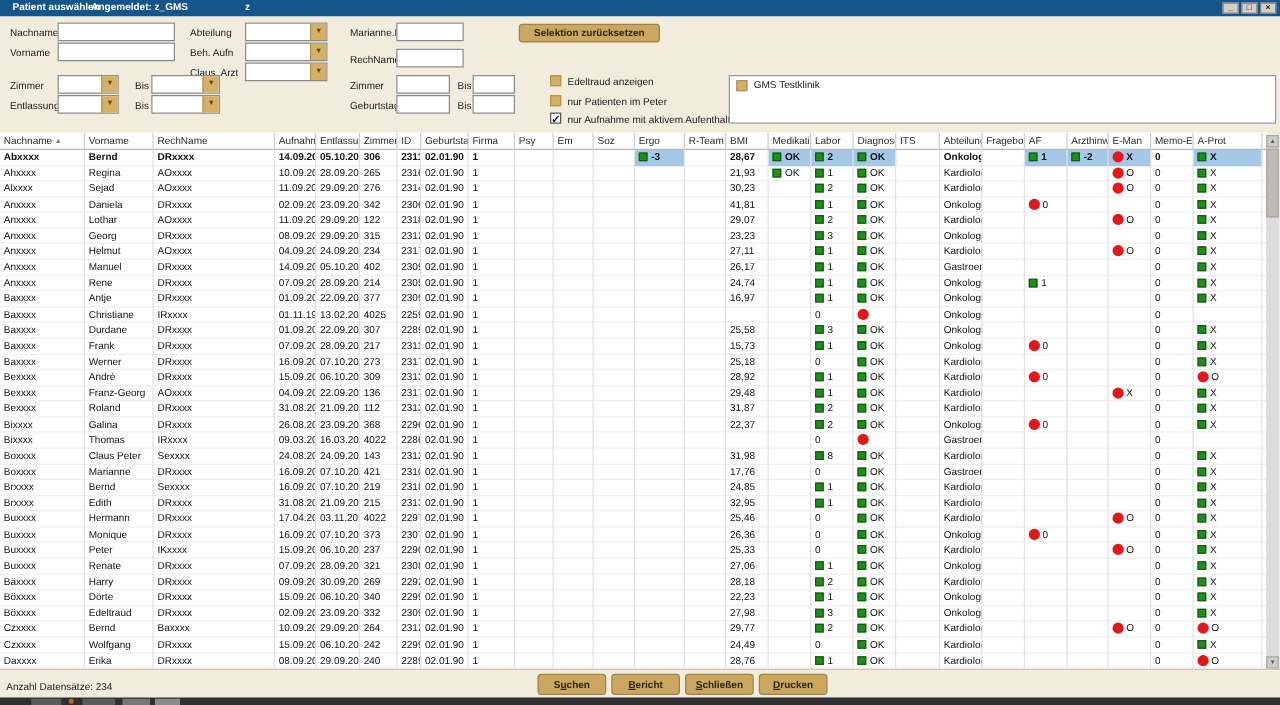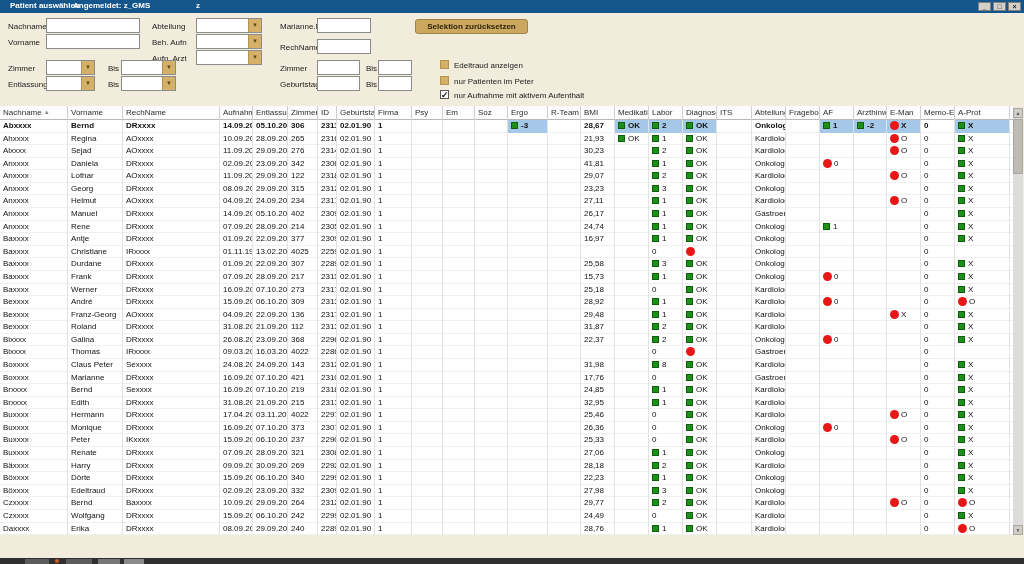--- a/index.html
+++ b/index.html
@@ -90,21 +90,21 @@
   <input class="tf" style="left: 46px; top: 34px; width: 94px;">
 
   <span class="form-label" style="left:152px;top:22px">Abteilung</span>
   <div class="dd" style="left:196px;top:18px;width:66px">
       <span class="dd-btn">▼</span>
     </div>
   <span class="form-label" style="left:152px;top:38px">Beh. Aufn</span>
   <div class="dd" style="left:196px;top:34px;width:66px">
       <span class="dd-btn">▼</span>
     </div>
-  <span class="form-label" style="left:152px;top:54px">Aufn. Arzt</span>
+  <span class="form-label" style="left:152px;top:54px">Claus. Arzt</span>
   <div class="dd" style="left:196px;top:50px;width:66px">
       <span class="dd-btn">▼</span>
     </div>
 
   <span class="form-label" style="left:280px;top:22px">Marianne.Nr</span>
   <input class="tf" style="left: 317px; top: 18px; width: 54px;">
   <span class="form-label" style="left:280px;top:43px">RechName</span>
   <input class="tf" style="left: 317px; top: 39px; width: 54px;">
 
   <span class="form-label" style="left:8px;top:64px">Zimmer</span>
@@ -145,20 +145,26 @@
       <div class="cb-row" style="top: 76px;">
         <span class="cb-box"></span>
         <span class="cb-label">nur Patienten im Peter</span>
       </div>
       <div class="cb-row" style="top: 90px;">
         <span class="cb-box checked">✓</span>
         <span class="cb-label">nur Aufnahme mit aktivem Aufenthalt</span>
       </div>
     </div>
 
+  <div class="listbox" id="klinik-listbox">
+      <div class="lb-item">
+        <span class="lb-ico"></span>
+        <span class="lb-text">GMS Testklinik</span>
+      </div>
+    </div>
 
   <div class="grid">
     <div class="g-header" id="g-header"><div class="g-hcell" style="width: 68px;">Nachname<span class="sort-ico">▲</span></div><div class="g-hcell" style="width: 55px;">Vorname</div><div class="g-hcell" style="width: 97px;">RechName</div><div class="g-hcell" style="width: 33px;">Aufnahme</div><div class="g-hcell" style="width: 35px;">Entlassun</div><div class="g-hcell" style="width: 30px;">Zimmer</div><div class="g-hcell" style="width: 19px;">ID</div><div class="g-hcell" style="width: 38px;">Geburtstag</div><div class="g-hcell" style="width: 37px;">Firma</div><div class="g-hcell" style="width: 31px;">Psy</div><div class="g-hcell" style="width: 32px;">Em</div><div class="g-hcell" style="width: 33px;">Soz</div><div class="g-hcell" style="width: 40px;">Ergo</div><div class="g-hcell" style="width: 33px;">R-Team</div><div class="g-hcell" style="width: 34px;">BMI</div><div class="g-hcell" style="width: 34px;">Medikatio</div><div class="g-hcell" style="width: 34px;">Labor</div><div class="g-hcell" style="width: 34px;">Diagnoser</div><div class="g-hcell" style="width: 35px;">ITS</div><div class="g-hcell" style="width: 34px;">Abteilung</div><div class="g-hcell" style="width: 34px;">Fragebog</div><div class="g-hcell" style="width: 34px;">AF</div><div class="g-hcell" style="width: 33px;">Arzthinwe</div><div class="g-hcell" style="width: 34px;">E-Man</div><div class="g-hcell" style="width: 34px;">Memo-E</div><div class="g-hcell" style="width: 55px;">A-Prot</div></div>
     <div id="g-body">
         <div class="g-row sel"><div class="g-cell" style="width: 68px;"><span>Abxxxx</span></div><div class="g-cell" style="width: 55px;"><span>Bernd</span></div><div class="g-cell" style="width: 97px;"><span>DRxxxx</span></div><div class="g-cell" style="width: 33px;"><span>14.09.20</span></div><div class="g-cell" style="width: 35px;"><span>05.10.20</span></div><div class="g-cell" style="width: 30px;"><span>306</span></div><div class="g-cell ar" style="width: 19px;"><span>23114</span></div><div class="g-cell" style="width: 38px;"><span>02.01.90</span></div><div class="g-cell" style="width: 37px;"><span>1</span></div><div class="g-cell" style="width: 31px;"></div><div class="g-cell" style="width: 32px;"></div><div class="g-cell" style="width: 33px;"></div><div class="g-cell hl" style="width: 40px;"><span class="sq"></span><span>-3</span></div><div class="g-cell" style="width: 33px;"></div><div class="g-cell" style="width: 34px;"><span>28,67</span></div><div class="g-cell hl" style="width: 34px;"><span class="sq"></span><span>OK</span></div><div class="g-cell hl" style="width: 34px;"><span class="sq"></span><span>2</span></div><div class="g-cell hl" style="width: 34px;"><span class="sq"></span><span>OK</span></div><div class="g-cell" style="width: 35px;"></div><div class="g-cell" style="width: 34px;"><span>Onkologie</span></div><div class="g-cell" style="width: 34px;"></div><div class="g-cell hl" style="width: 34px;"><span class="sq"></span><span>1</span></div><div class="g-cell hl" style="width: 33px;"><span class="sq"></span><span>-2</span></div><div class="g-cell hl" style="width: 34px;"><span class="ci"></span><span>X</span></div><div class="g-cell" style="width: 34px;"><span>0</span></div><div class="g-cell hl" style="width: 55px;"><span class="sq"></span><span>X</span></div></div>
         <div class="g-row"><div class="g-cell" style="width: 68px;"><span>Ahxxxx</span></div><div class="g-cell" style="width: 55px;"><span>Regina</span></div><div class="g-cell" style="width: 97px;"><span>AOxxxx</span></div><div class="g-cell" style="width: 33px;"><span>10.09.20</span></div><div class="g-cell" style="width: 35px;"><span>28.09.20</span></div><div class="g-cell" style="width: 30px;"><span>265</span></div><div class="g-cell ar" style="width: 19px;"><span>23168</span></div><div class="g-cell" style="width: 38px;"><span>02.01.90</span></div><div class="g-cell" style="width: 37px;"><span>1</span></div><div class="g-cell" style="width: 31px;"></div><div class="g-cell" style="width: 32px;"></div><div class="g-cell" style="width: 33px;"></div><div class="g-cell" style="width: 40px;"></div><div class="g-cell" style="width: 33px;"></div><div class="g-cell" style="width: 34px;"><span>21,93</span></div><div class="g-cell" style="width: 34px;"><span class="sq"></span><span>OK</span></div><div class="g-cell" style="width: 34px;"><span class="sq"></span><span>1</span></div><div class="g-cell" style="width: 34px;"><span class="sq"></span><span>OK</span></div><div class="g-cell" style="width: 35px;"></div><div class="g-cell" style="width: 34px;"><span>Kardiologie</span></div><div class="g-cell" style="width: 34px;"></div><div class="g-cell" style="width: 34px;"></div><div class="g-cell" style="width: 33px;"></div><div class="g-cell" style="width: 34px;"><span class="ci"></span><span>O</span></div><div class="g-cell" style="width: 34px;"><span>0</span></div><div class="g-cell" style="width: 55px;"><span class="sq"></span><span>X</span></div></div>
         <div class="g-row"><div class="g-cell" style="width: 68px;"><span>Alxxxx</span></div><div class="g-cell" style="width: 55px;"><span>Sejad</span></div><div class="g-cell" style="width: 97px;"><span>AOxxxx</span></div><div class="g-cell" style="width: 33px;"><span>11.09.20</span></div><div class="g-cell" style="width: 35px;"><span>29.09.20</span></div><div class="g-cell" style="width: 30px;"><span>276</span></div><div class="g-cell ar" style="width: 19px;"><span>23147</span></div><div class="g-cell" style="width: 38px;"><span>02.01.90</span></div><div class="g-cell" style="width: 37px;"><span>1</span></div><div class="g-cell" style="width: 31px;"></div><div class="g-cell" style="width: 32px;"></div><div class="g-cell" style="width: 33px;"></div><div class="g-cell" style="width: 40px;"></div><div class="g-cell" style="width: 33px;"></div><div class="g-cell" style="width: 34px;"><span>30,23</span></div><div class="g-cell" style="width: 34px;"></div><div class="g-cell" style="width: 34px;"><span class="sq"></span><span>2</span></div><div class="g-cell" style="width: 34px;"><span class="sq"></span><span>OK</span></div><div class="g-cell" style="width: 35px;"></div><div class="g-cell" style="width: 34px;"><span>Kardiologie</span></div><div class="g-cell" style="width: 34px;"></div><div class="g-cell" style="width: 34px;"></div><div class="g-cell" style="width: 33px;"></div><div class="g-cell" style="width: 34px;"><span class="ci"></span><span>O</span></div><div class="g-cell" style="width: 34px;"><span>0</span></div><div class="g-cell" style="width: 55px;"><span class="sq"></span><span>X</span></div></div>
         <div class="g-row"><div class="g-cell" style="width: 68px;"><span>Anxxxx</span></div><div class="g-cell" style="width: 55px;"><span>Daniela</span></div><div class="g-cell" style="width: 97px;"><span>DRxxxx</span></div><div class="g-cell" style="width: 33px;"><span>02.09.20</span></div><div class="g-cell" style="width: 35px;"><span>23.09.20</span></div><div class="g-cell" style="width: 30px;"><span>342</span></div><div class="g-cell ar" style="width: 19px;"><span>23065</span></div><div class="g-cell" style="width: 38px;"><span>02.01.90</span></div><div class="g-cell" style="width: 37px;"><span>1</span></div><div class="g-cell" style="width: 31px;"></div><div class="g-cell" style="width: 32px;"></div><div class="g-cell" style="width: 33px;"></div><div class="g-cell" style="width: 40px;"></div><div class="g-cell" style="width: 33px;"></div><div class="g-cell" style="width: 34px;"><span>41,81</span></div><div class="g-cell" style="width: 34px;"></div><div class="g-cell" style="width: 34px;"><span class="sq"></span><span>1</span></div><div class="g-cell" style="width: 34px;"><span class="sq"></span><span>OK</span></div><div class="g-cell" style="width: 35px;"></div><div class="g-cell" style="width: 34px;"><span>Onkologie</span></div><div class="g-cell" style="width: 34px;"></div><div class="g-cell" style="width: 34px;"><span class="ci"></span><span>0</span></div><div class="g-cell" style="width: 33px;"></div><div class="g-cell" style="width: 34px;"></div><div class="g-cell" style="width: 34px;"><span>0</span></div><div class="g-cell" style="width: 55px;"><span class="sq"></span><span>X</span></div></div>
         <div class="g-row"><div class="g-cell" style="width: 68px;"><span>Anxxxx</span></div><div class="g-cell" style="width: 55px;"><span>Lothar</span></div><div class="g-cell" style="width: 97px;"><span>AOxxxx</span></div><div class="g-cell" style="width: 33px;"><span>11.09.20</span></div><div class="g-cell" style="width: 35px;"><span>29.09.20</span></div><div class="g-cell" style="width: 30px;"><span>122</span></div><div class="g-cell ar" style="width: 19px;"><span>23187</span></div><div class="g-cell" style="width: 38px;"><span>02.01.90</span></div><div class="g-cell" style="width: 37px;"><span>1</span></div><div class="g-cell" style="width: 31px;"></div><div class="g-cell" style="width: 32px;"></div><div class="g-cell" style="width: 33px;"></div><div class="g-cell" style="width: 40px;"></div><div class="g-cell" style="width: 33px;"></div><div class="g-cell" style="width: 34px;"><span>29,07</span></div><div class="g-cell" style="width: 34px;"></div><div class="g-cell" style="width: 34px;"><span class="sq"></span><span>2</span></div><div class="g-cell" style="width: 34px;"><span class="sq"></span><span>OK</span></div><div class="g-cell" style="width: 35px;"></div><div class="g-cell" style="width: 34px;"><span>Kardiologie</span></div><div class="g-cell" style="width: 34px;"></div><div class="g-cell" style="width: 34px;"></div><div class="g-cell" style="width: 33px;"></div><div class="g-cell" style="width: 34px;"><span class="ci"></span><span>O</span></div><div class="g-cell" style="width: 34px;"><span>0</span></div><div class="g-cell" style="width: 55px;"><span class="sq"></span><span>X</span></div></div>
         <div class="g-row"><div class="g-cell" style="width: 68px;"><span>Anxxxx</span></div><div class="g-cell" style="width: 55px;"><span>Georg</span></div><div class="g-cell" style="width: 97px;"><span>DRxxxx</span></div><div class="g-cell" style="width: 33px;"><span>08.09.20</span></div><div class="g-cell" style="width: 35px;"><span>29.09.20</span></div><div class="g-cell" style="width: 30px;"><span>315</span></div><div class="g-cell ar" style="width: 19px;"><span>23128</span></div><div class="g-cell" style="width: 38px;"><span>02.01.90</span></div><div class="g-cell" style="width: 37px;"><span>1</span></div><div class="g-cell" style="width: 31px;"></div><div class="g-cell" style="width: 32px;"></div><div class="g-cell" style="width: 33px;"></div><div class="g-cell" style="width: 40px;"></div><div class="g-cell" style="width: 33px;"></div><div class="g-cell" style="width: 34px;"><span>23,23</span></div><div class="g-cell" style="width: 34px;"></div><div class="g-cell" style="width: 34px;"><span class="sq"></span><span>3</span></div><div class="g-cell" style="width: 34px;"><span class="sq"></span><span>OK</span></div><div class="g-cell" style="width: 35px;"></div><div class="g-cell" style="width: 34px;"><span>Onkologie</span></div><div class="g-cell" style="width: 34px;"></div><div class="g-cell" style="width: 34px;"></div><div class="g-cell" style="width: 33px;"></div><div class="g-cell" style="width: 34px;"></div><div class="g-cell" style="width: 34px;"><span>0</span></div><div class="g-cell" style="width: 55px;"><span class="sq"></span><span>X</span></div></div>
@@ -191,20 +197,24 @@
         <div class="g-row"><div class="g-cell" style="width: 68px;"><span>Daxxxx</span></div><div class="g-cell" style="width: 55px;"><span>Erika</span></div><div class="g-cell" style="width: 97px;"><span>DRxxxx</span></div><div class="g-cell" style="width: 33px;"><span>08.09.20</span></div><div class="g-cell" style="width: 35px;"><span>29.09.20</span></div><div class="g-cell" style="width: 30px;"><span>240</span></div><div class="g-cell ar" style="width: 19px;"><span>22897</span></div><div class="g-cell" style="width: 38px;"><span>02.01.90</span></div><div class="g-cell" style="width: 37px;"><span>1</span></div><div class="g-cell" style="width: 31px;"></div><div class="g-cell" style="width: 32px;"></div><div class="g-cell" style="width: 33px;"></div><div class="g-cell" style="width: 40px;"></div><div class="g-cell" style="width: 33px;"></div><div class="g-cell" style="width: 34px;"><span>28,76</span></div><div class="g-cell" style="width: 34px;"></div><div class="g-cell" style="width: 34px;"><span class="sq"></span><span>1</span></div><div class="g-cell" style="width: 34px;"><span class="sq"></span><span>OK</span></div><div class="g-cell" style="width: 35px;"></div><div class="g-cell" style="width: 34px;"><span>Kardiologie</span></div><div class="g-cell" style="width: 34px;"></div><div class="g-cell" style="width: 34px;"></div><div class="g-cell" style="width: 33px;"></div><div class="g-cell" style="width: 34px;"></div><div class="g-cell" style="width: 34px;"><span>0</span></div><div class="g-cell" style="width: 55px;"><span class="ci"></span><span>O</span></div></div>
       </div>
   </div>
 
   <div class="vscroll">
     <div class="vs-btn vs-up">▲</div>
     <div class="vs-thumb"></div>
     <div class="vs-btn vs-dn">▼</div>
   </div>
 
+  <div class="footer">
+    <span class="status">Anzahl Datensätze: 234</span>
+    <span id="f-btns"><div class="f-btn" style="left: 430px;">S<u>u</u>chen</div><div class="f-btn" style="left: 489px;"><u>B</u>ericht</div><div class="f-btn" style="left: 548px;"><u>S</u>chließen</div><div class="f-btn" style="left: 607px;"><u>D</u>rucken</div></span>
+  </div>
 
   <div class="taskbar">
     <div class="tb-tile" style="left:25px;width:24px"></div>
     <div class="tb-dot" style="left:55px"></div>
     <div class="tb-tile" style="left:66px;width:26px"></div>
     <div class="tb-tile" style="left:98px;width:22px;background:#777"></div>
     <div class="tb-tile" style="left:124px;width:20px;background:#8a8a8a"></div>
   </div>
 
 </div>

